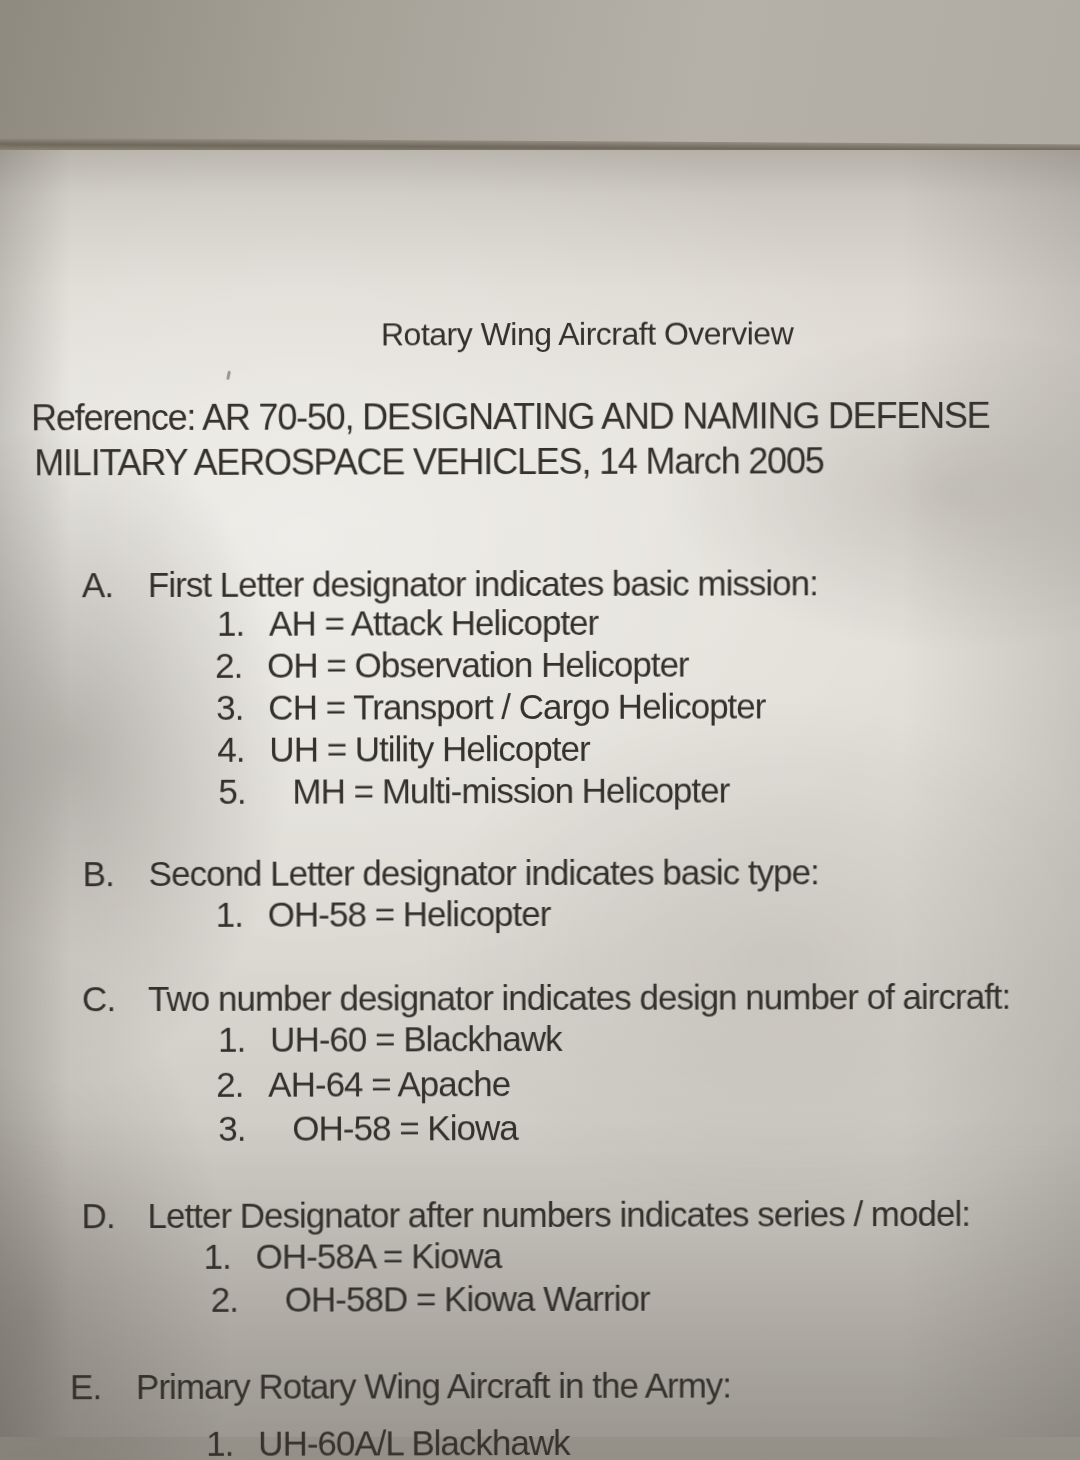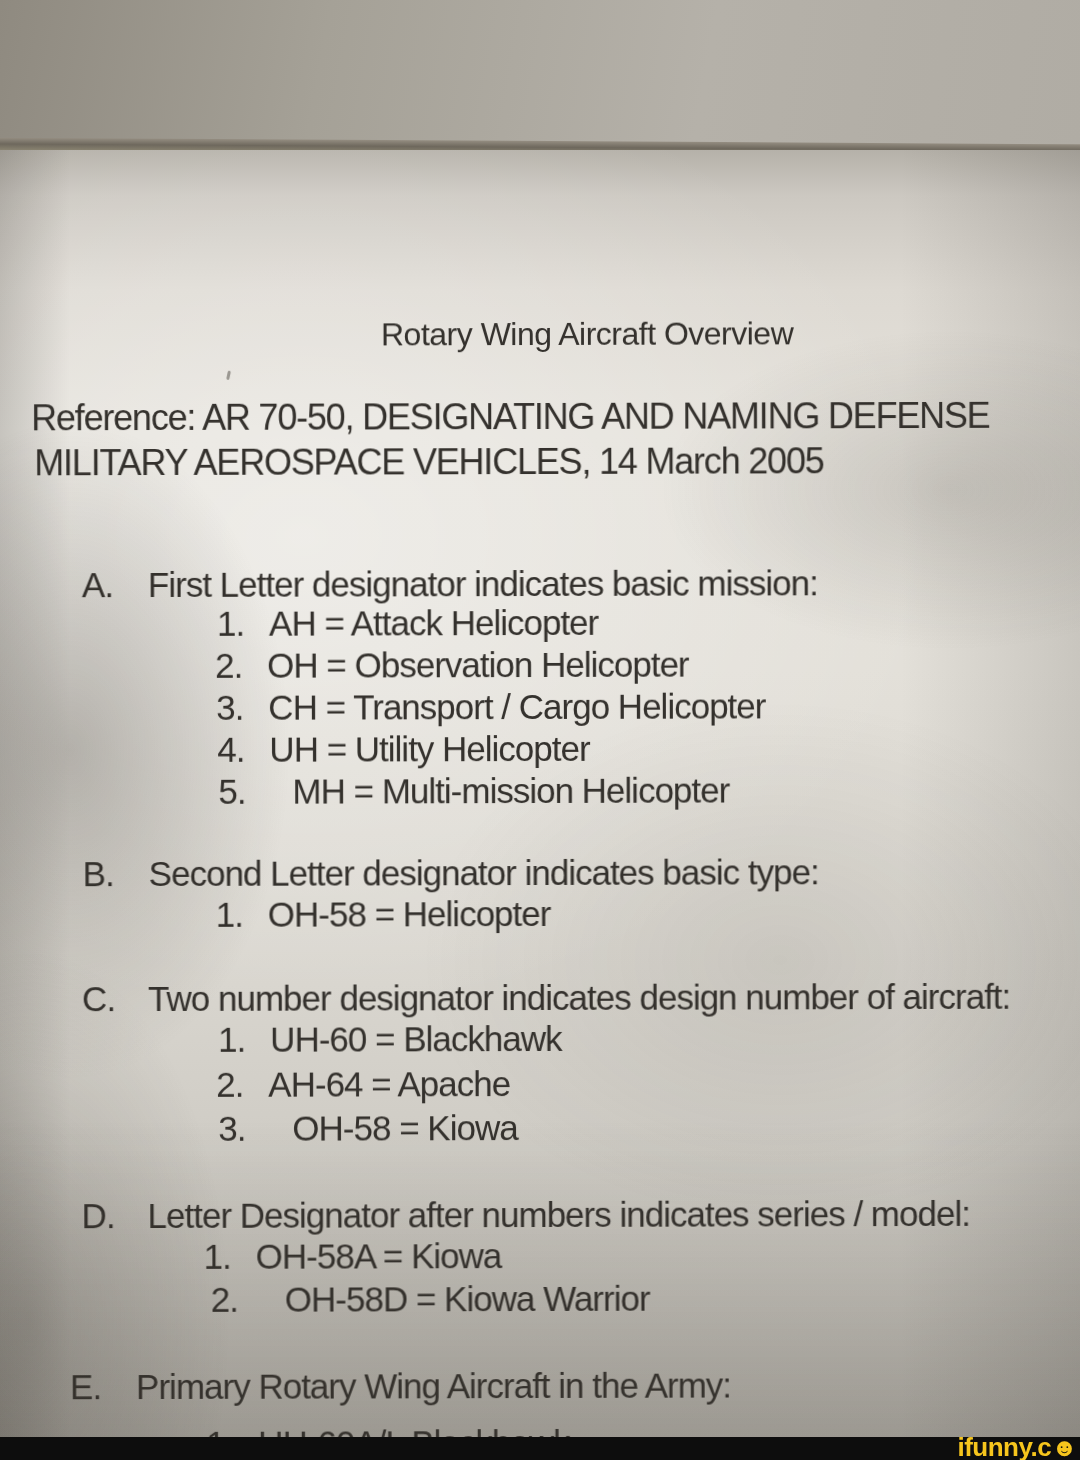--- a/index.html
+++ b/index.html
@@ -135,17 +135,14 @@
     </div>
 
   </div>
 
   <div class="sh sh-left"></div>
   <div class="sh sh-left2"></div>
   <div class="sh sh-tr"></div>
   <div class="sh sh-mid"></div>
   <div class="sh sh-bottom"></div>
 
-  <div class="bar">
-    <div class="wm"><span>ifunny.c</span><span class="smiley">☻</span></div>
-  </div>
 
 </div>
 
 </body></html>

